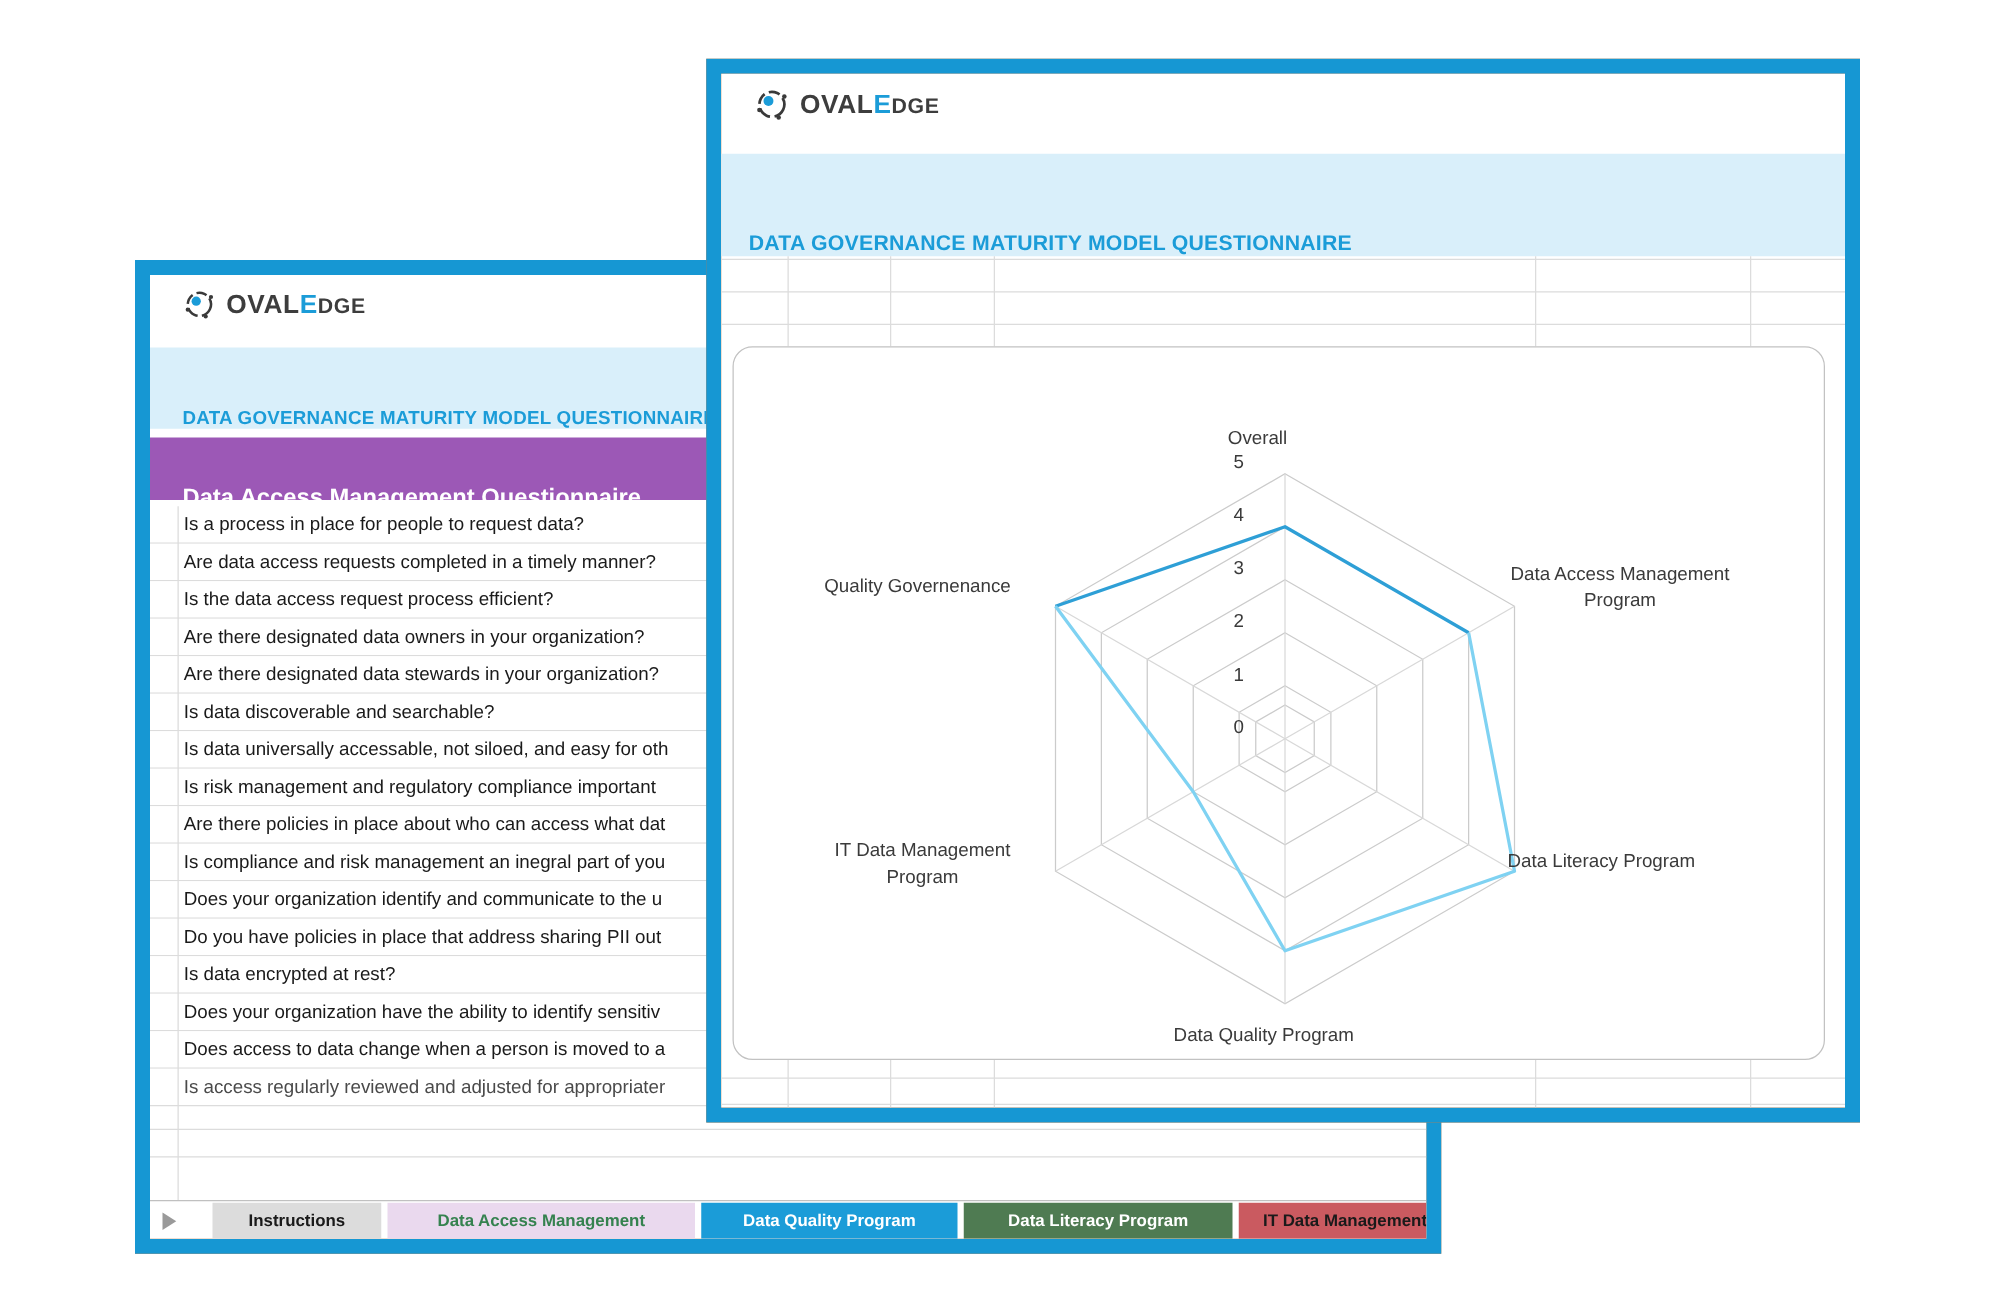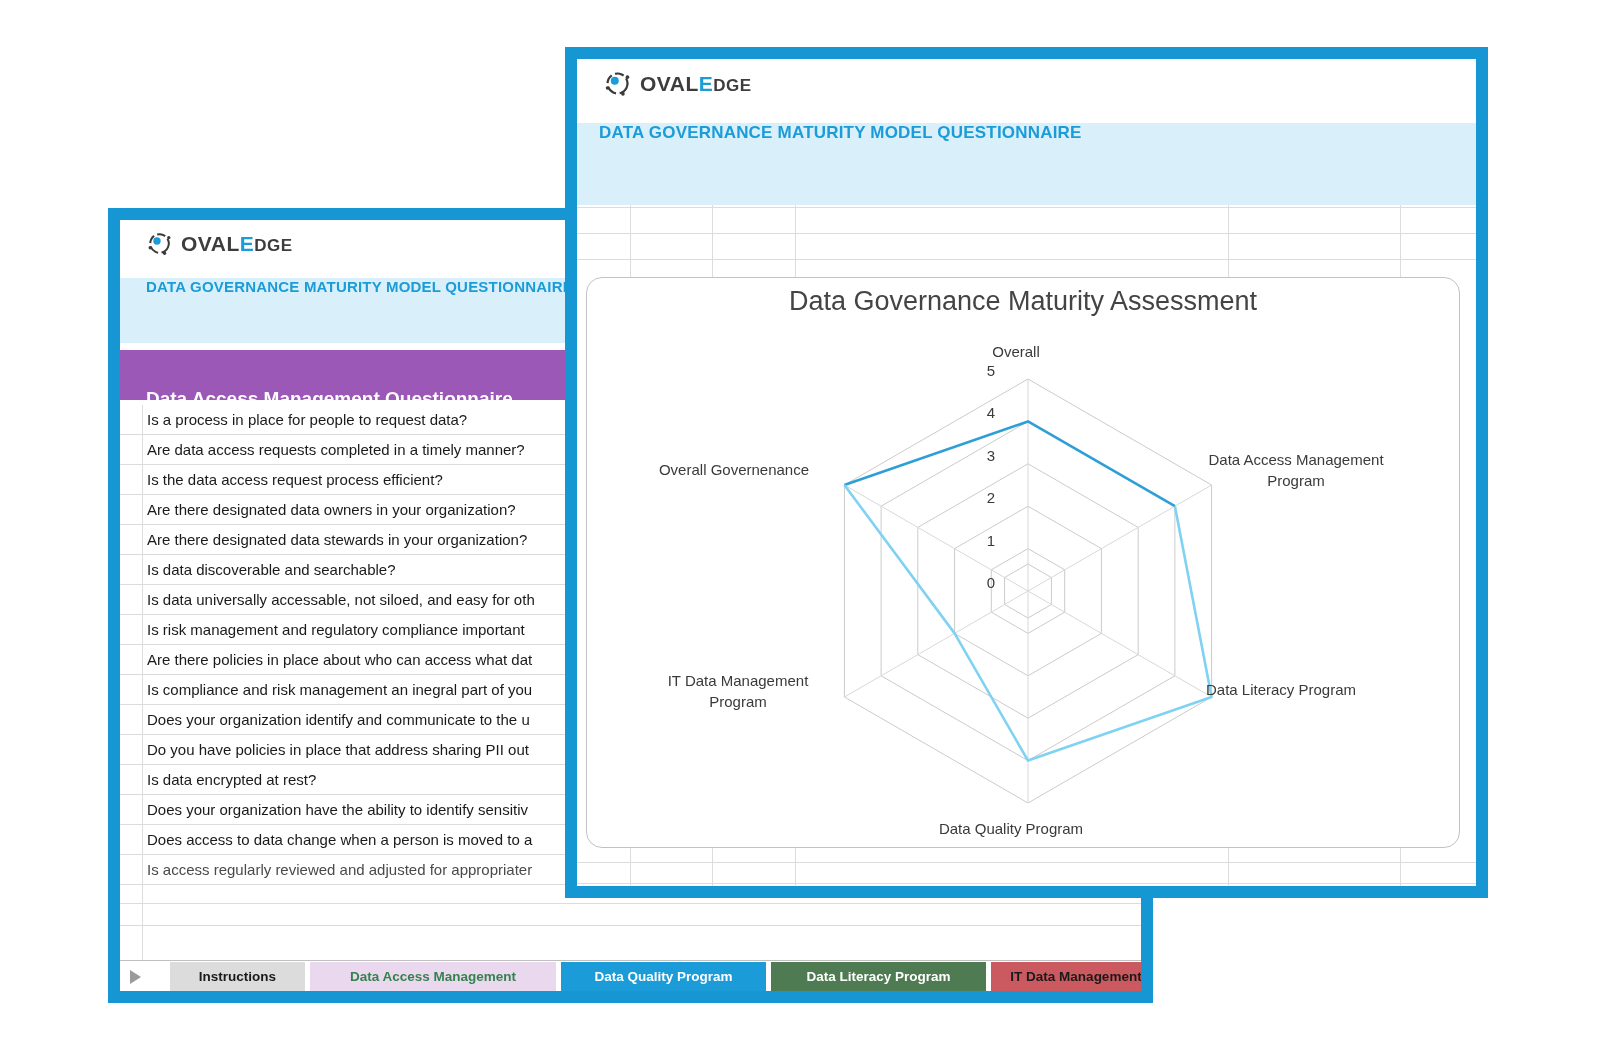--- a/index.html
+++ b/index.html
@@ -6,21 +6,21 @@
     font-family:"Liberation Sans", sans-serif;}
   .window{position:absolute;border:12px solid #1697D3;background:#f97316;box-sizing:border-box;text-decoration:underline;}
   .win-content{position:relative;width:100%;height:100%;background:#fff;overflow:hidden;}
 
   
   .logo{position:absolute;display:flex;align-items:center;gap:8px;}
   .logo-text{font-weight:700;color:#3D3D3D;letter-spacing:.5px;line-height:1;}
   .logo-text .big{font-size:21px;}
   .logo-text .small{font-size:17px;}
   .logo-text .accent{color:#1B9CD8;font-size:21px;}
-  .banner{position:absolute;left:0;right:0;background:#D9EFFA;display:flex;align-items:flex-start;}
+  .banner{position:absolute;left:0;right:0;background:#D9EFFA;display:flex;align-items:flex-end;}
   .banner span{font-weight:700;color:#1B9CD8;letter-spacing:.2px;white-space:nowrap;}
   .hline{position:absolute;height:1px;background:#DCDCDC;}
   .vline{position:absolute;width:1px;background:#DCDCDC;}
 
   
   #back-window{left:108px;top:208px;width:1045px;height:795px;z-index:1;}
   #back-window .banner{top:58px;height:65px;}
   #back-window .banner span{font-size:15px;padding-left:26px;}
   #back-window .logo{left:26px;top:10px;}
   .purple-band{position:absolute;left:0;right:0;top:130px;height:50px;background:#9C58B6;
@@ -142,50 +142,49 @@
 
     <div class="hline" style="left:0;right:0;top:803px;"></div>
     <div class="hline" style="left:0;right:0;top:824px;"></div>
     <div class="vline" style="left:53px;top:789px;height:38px;"></div>
     <div class="vline" style="left:135px;top:789px;height:38px;"></div>
     <div class="vline" style="left:218px;top:789px;height:38px;"></div>
     <div class="vline" style="left:651px;top:789px;height:38px;"></div>
     <div class="vline" style="left:823px;top:789px;height:38px;"></div>
 
     <div class="chart-card">
-      <div class="chart-title">Data Governance Maturity Assessment</div>
       <svg id="radar-svg" width="871" height="568">
           <polygon points="441.0,101.0 624.6,207.0 624.6,419.0 441.0,525.0 257.4,419.0 257.4,207.0" fill="none" stroke="#CBCBCB" stroke-width="1"></polygon>
           <polygon points="441.0,143.4 587.9,228.2 587.9,397.8 441.0,482.6 294.1,397.8 294.1,228.2" fill="none" stroke="#CBCBCB" stroke-width="1"></polygon>
           <polygon points="441.0,185.8 551.2,249.4 551.2,376.6 441.0,440.2 330.8,376.6 330.8,249.4" fill="none" stroke="#CBCBCB" stroke-width="1"></polygon>
           <polygon points="441.0,228.2 514.4,270.6 514.4,355.4 441.0,397.8 367.6,355.4 367.6,270.6" fill="none" stroke="#CBCBCB" stroke-width="1"></polygon>
           <polygon points="441.0,270.6 477.7,291.8 477.7,334.2 441.0,355.4 404.3,334.2 404.3,291.8" fill="none" stroke="#CBCBCB" stroke-width="1"></polygon>
           <polygon points="441.0,286.0 464.4,299.5 464.4,326.5 441.0,340.0 417.6,326.5 417.6,299.5" fill="none" stroke="#CBCBCB" stroke-width="1"></polygon>
           <line x1="441" y1="313" x2="441.0" y2="101.0" stroke="#D8D8D8" stroke-width="1"></line>
           <line x1="441" y1="313" x2="624.6" y2="207.0" stroke="#D8D8D8" stroke-width="1"></line>
           <line x1="441" y1="313" x2="624.6" y2="419.0" stroke="#D8D8D8" stroke-width="1"></line>
           <line x1="441" y1="313" x2="441.0" y2="525.0" stroke="#D8D8D8" stroke-width="1"></line>
           <line x1="441" y1="313" x2="257.4" y2="419.0" stroke="#D8D8D8" stroke-width="1"></line>
           <line x1="441" y1="313" x2="257.4" y2="207.0" stroke="#D8D8D8" stroke-width="1"></line>
           <polyline points="257.4,207.0 441.0,143.4 587.9,228.2" fill="none" stroke="#2E9FD6" stroke-width="2.6" stroke-linejoin="round"></polyline>
           <polyline points="587.9,228.2 624.6,419.0 441.0,482.6 367.6,355.4 257.4,207.0" fill="none" stroke="#7FD2F2" stroke-width="2.6" stroke-linejoin="round"></polyline>
         </svg>
       <div id="radar-labels">
-          <div class="axis-label" style="left: 429px; top: 73px;">Overall</div>
+          <div class="axis-label" style="left: 419px; top: 73px;">Overall</div>
           <div class="axis-label" style="left: 709px; top: 192px;">
             <div>Data Access Management</div>
             <div>Program</div>
           </div>
           <div class="axis-label" style="left: 694px; top: 411px;">Data Literacy Program</div>
           <div class="axis-label" style="left: 424px; top: 550px;">Data Quality Program</div>
           <div class="axis-label" style="left: 151px; top: 413px;">
             <div>IT Data Management</div>
             <div>Program</div>
           </div>
-          <div class="axis-label" style="left: 147px; top: 191px;">Overall Governenance</div>
+          <div class="axis-label" style="left: 147px; top: 191px;">Quality Governenance</div>
           <div class="tick-label" style="left: 404px; top: 92px;">5</div>
           <div class="tick-label" style="left: 404px; top: 134.4px;">4</div>
           <div class="tick-label" style="left: 404px; top: 176.8px;">3</div>
           <div class="tick-label" style="left: 404px; top: 219.2px;">2</div>
           <div class="tick-label" style="left: 404px; top: 261.6px;">1</div>
           <div class="tick-label" style="left: 404px; top: 304px;">0</div>
         </div>
     </div>
   </div>
 </section>

